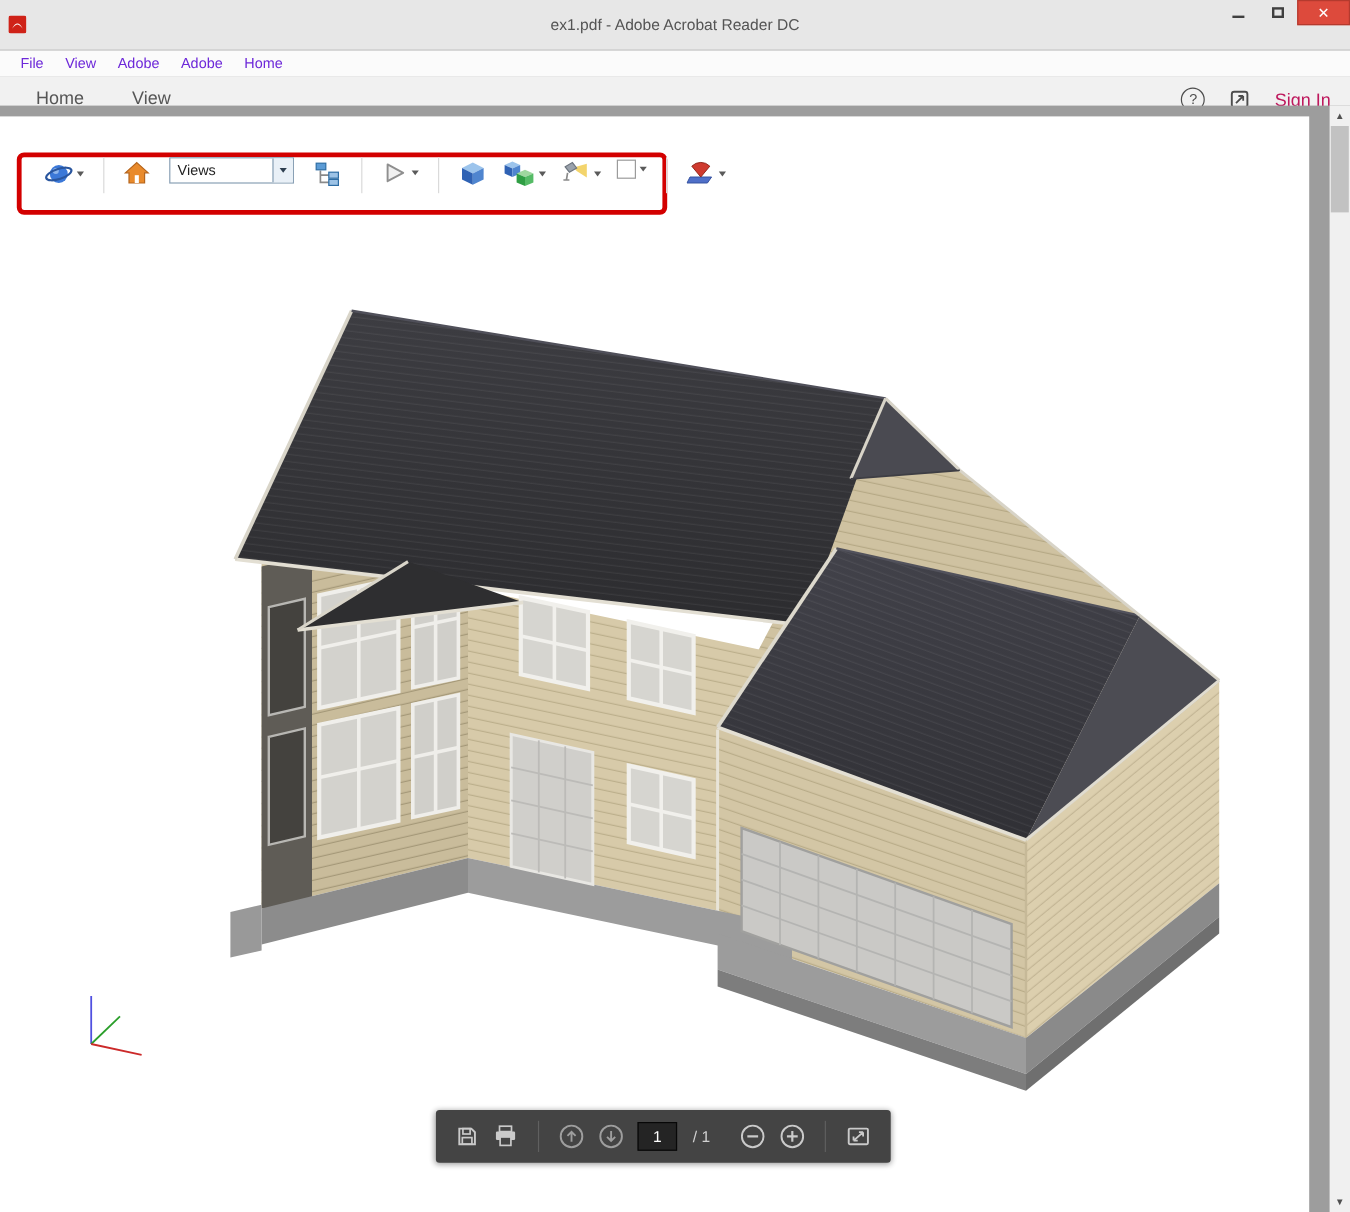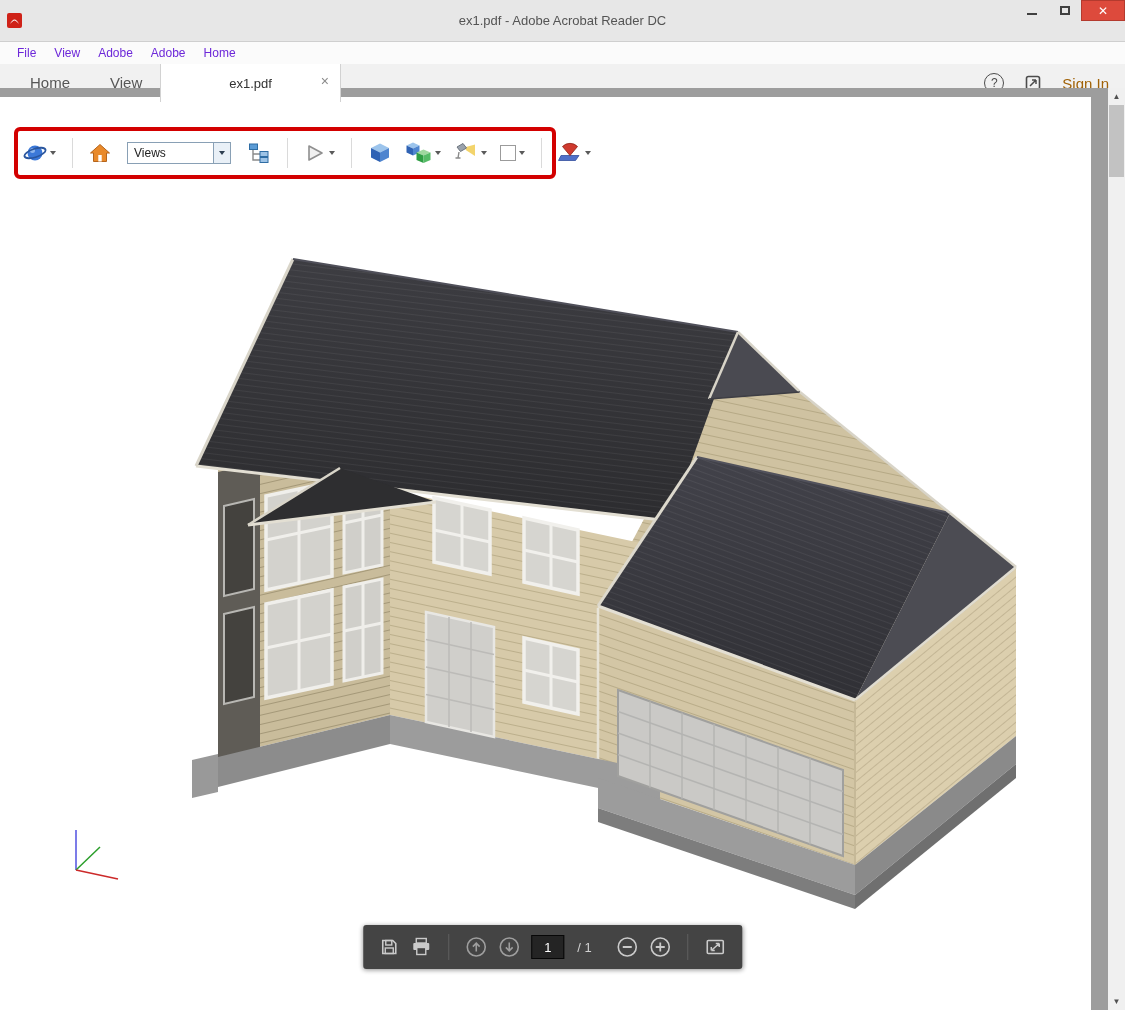--- a/index.html
+++ b/index.html
@@ -41,21 +41,21 @@
     border-left:1px solid #d2d2d2; border-right:1px solid #d2d2d2;
     display:flex; align-items:center; justify-content:center;
     font-size:13px; color:#333; z-index:2;
   }
   .tab-close { position:absolute; right:11px; top:10px; color:#8a8a8a; font-size:14px; line-height:14px; }
   .tb-right { position:absolute; right:16px; top:0; height:38px; display:flex; align-items:center; gap:20px; }
   .help-circle {
     width:20px; height:20px; border:1.5px solid #4c4c4c; border-radius:50%;
     display:flex; align-items:center; justify-content:center; font-size:12px; color:#4c4c4c;
   }
-  .signin { font-size:15px; color:#a16207;text-align:center; }
+  .signin { font-size:15px; color:#be185d;text-align:center; }
 
   
   .viewer { position:absolute; top:88px; left:0; width:1125px; height:922px; background:#9d9d9d; }
   .page { position:absolute; left:0; top:9px; width:1091px; height:913px; background:#ffffff; }
   svg.house { position:absolute; left:0; top:0; }
 
   
   .scrollbar {
     position:absolute; right:0; top:0; width:17px; height:922px; background:#f0f0f0;
     display:flex; flex-direction:column; align-items:center;
@@ -63,21 +63,21 @@
   .sb-btn { height:17px; width:17px; display:flex; align-items:center; justify-content:center; font-size:8px; color:#505050; }
   .sb-thumb { width:15px; height:72px; background:#c2c2c2; }
   .sb-btn.bottom { margin-top:auto; }
 
   
   .red-box {
     position:absolute; left:14px; top:39px; width:542px; height:52px;
     border:4px solid #d30000; border-radius:6px;
     display:flex; align-items:center; background:rgba(255,255,255,0.0);
   }
-  .toolbar3d { display:flex; align-items:center; height:100%; padding:0 2px; gap:7px; }
+  .toolbar3d { display:flex; align-items:flex-start; height:100%; padding:0 16px; gap:7px; }
   .tool { display:flex; align-items:center; padding:2px 3px; }
   .tsep { width:1px; height:30px; background:#dadada; margin:0 6px; }
   .caret {
     width:0; height:0; border-left:3.5px solid transparent; border-right:3.5px solid transparent;
     border-top:4px solid #5a5a5a; margin-left:3px;
   }
   .views-select {
     width:104px; height:22px; background:#fff; border:1px solid #89a0b5;
     display:flex; align-items:center; font-size:12px; color:#222; margin:0 6px;
   }
@@ -132,24 +132,20 @@
     <span class="menu-item">File</span>
     <span class="menu-item">View</span>
     <span class="menu-item">Adobe</span>
     <span class="menu-item">Adobe</span>
     <span class="menu-item">Home</span>
   </div>
 
   <div class="tabbar">
     <div class="tb-btn">Home</div>
     <div class="tb-btn">View</div>
-    <div class="doc-tab">
-      <span>ex1.pdf</span>
-      <span class="tab-close">×</span>
-    </div>
     <div class="tb-right">
       <div class="help-circle">?</div>
       <div class="ft-icon">
         <svg width="18" height="18" viewBox="0 0 18 18">
           <rect x="2.5" y="2.5" width="13" height="13" rx="2" fill="none" stroke="#4c4c4c" stroke-width="1.6"></rect>
           <path d="M6,12 L12,6 M12,6 H8 M12,6 V10" stroke="#4c4c4c" stroke-width="1.5" fill="none"></path>
         </svg>
       </div>
       <div class="signin">Sign In</div>
     </div>

